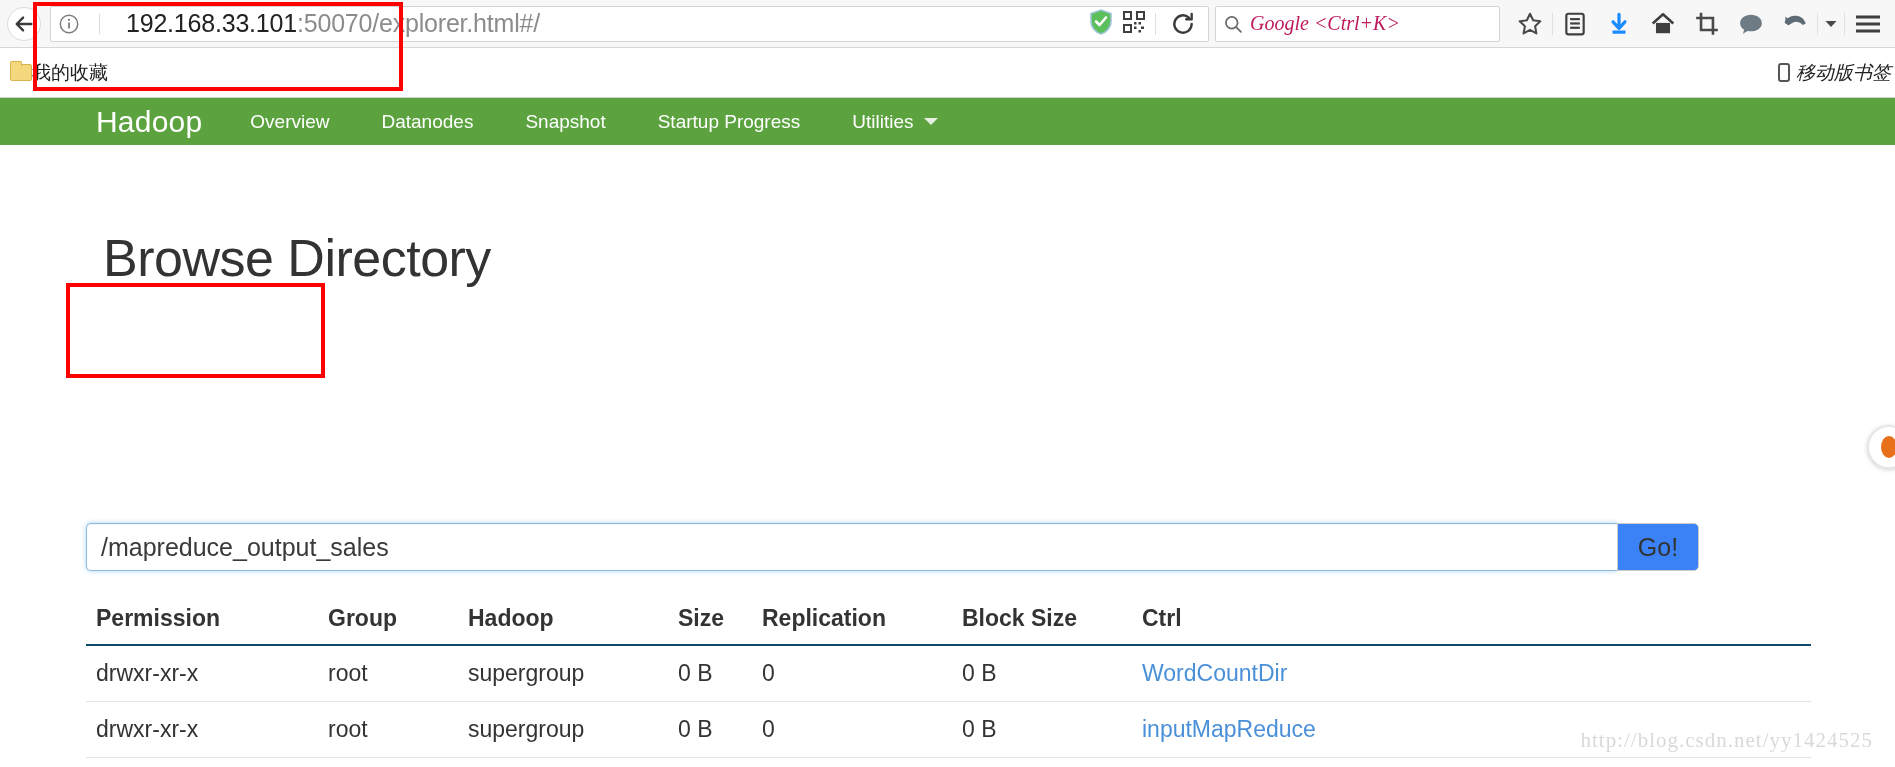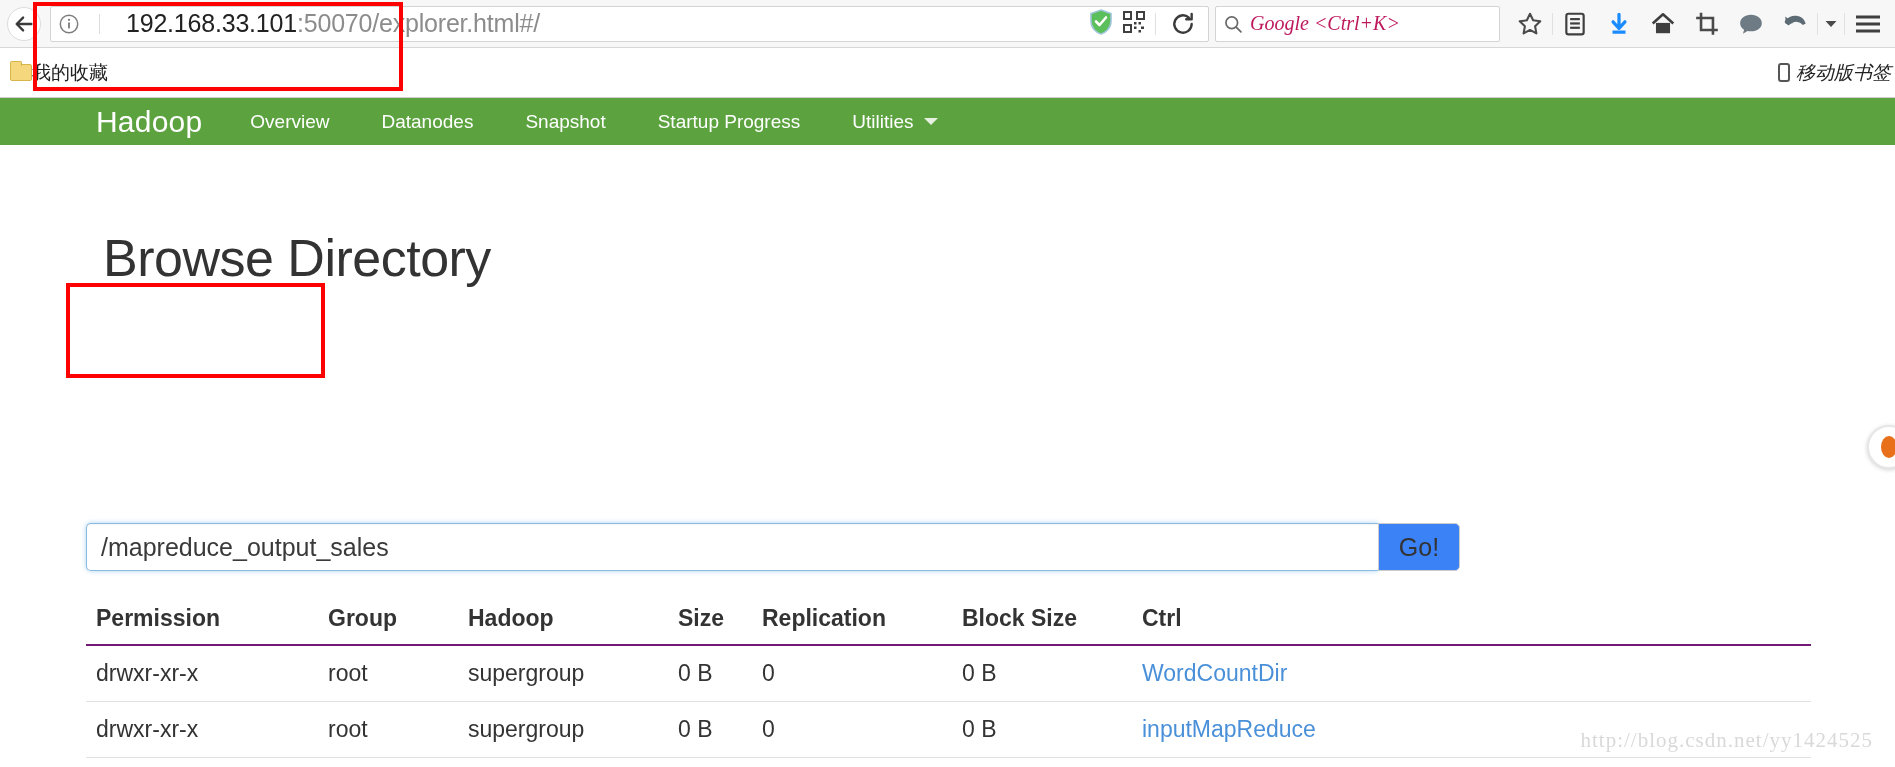--- a/index.html
+++ b/index.html
@@ -158,21 +158,21 @@
   }
   .page-title {
     position: absolute; top: 83px; left: 103px;
     font-size: 52px; font-weight: 400; color: #333333;
     letter-spacing: -0.5px;
   }
 
   
   .input-group {
     position: absolute; top: 378px; left: 86px;
-    width: 1374px; height: 48px;
+    width: 1613px; height: 48px;
     display: flex;
   }
   .path-input {
     flex: 1 1 auto; height: 48px;
     border: 1px solid #8bbbe0;
     border-right: none;
     border-radius: 5px 0 0 5px;
     background: #ffffff;
     font-size: 25px;
     color: #3a3a3a;
@@ -194,21 +194,21 @@
   
   .fs-table {
     position: absolute; top: 448px; left: 86px;
     width: 1725px;
     border-collapse: collapse;
   }
   .fs-table th {
     text-align: left;
     font-size: 23px; font-weight: bold; color: #333333;
     padding: 12px 10px;
-    border-bottom: 2px solid #701a75;
+    border-bottom: 2px solid #0c4a6e;
   }
   .fs-table td {
     font-size: 23px; color: #333333;
     padding: 14px 10px;
     border-top: 1px solid #e2e2e2;
     white-space: nowrap;
   }
   .fs-table tbody tr:first-child td { border-top: none; }
   .col-perm   { width: 232px; }
   .col-owner  { width: 140px; }

